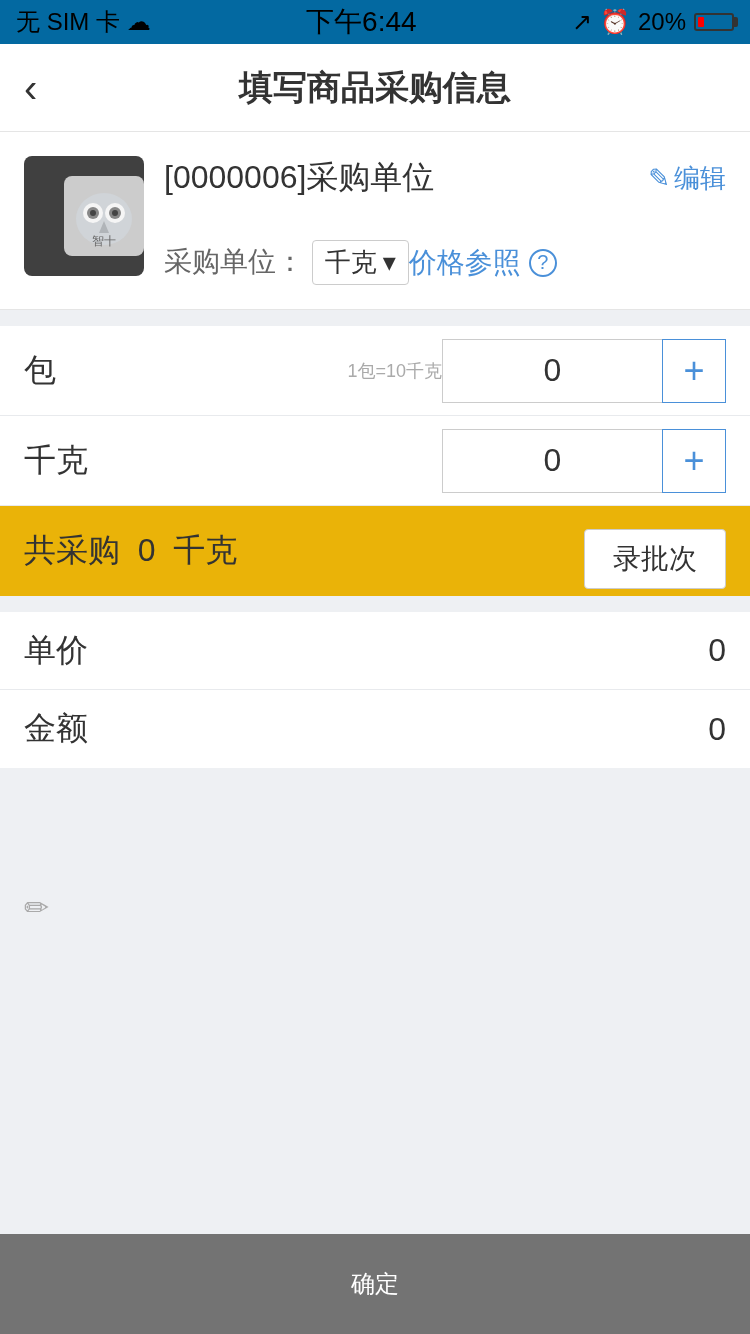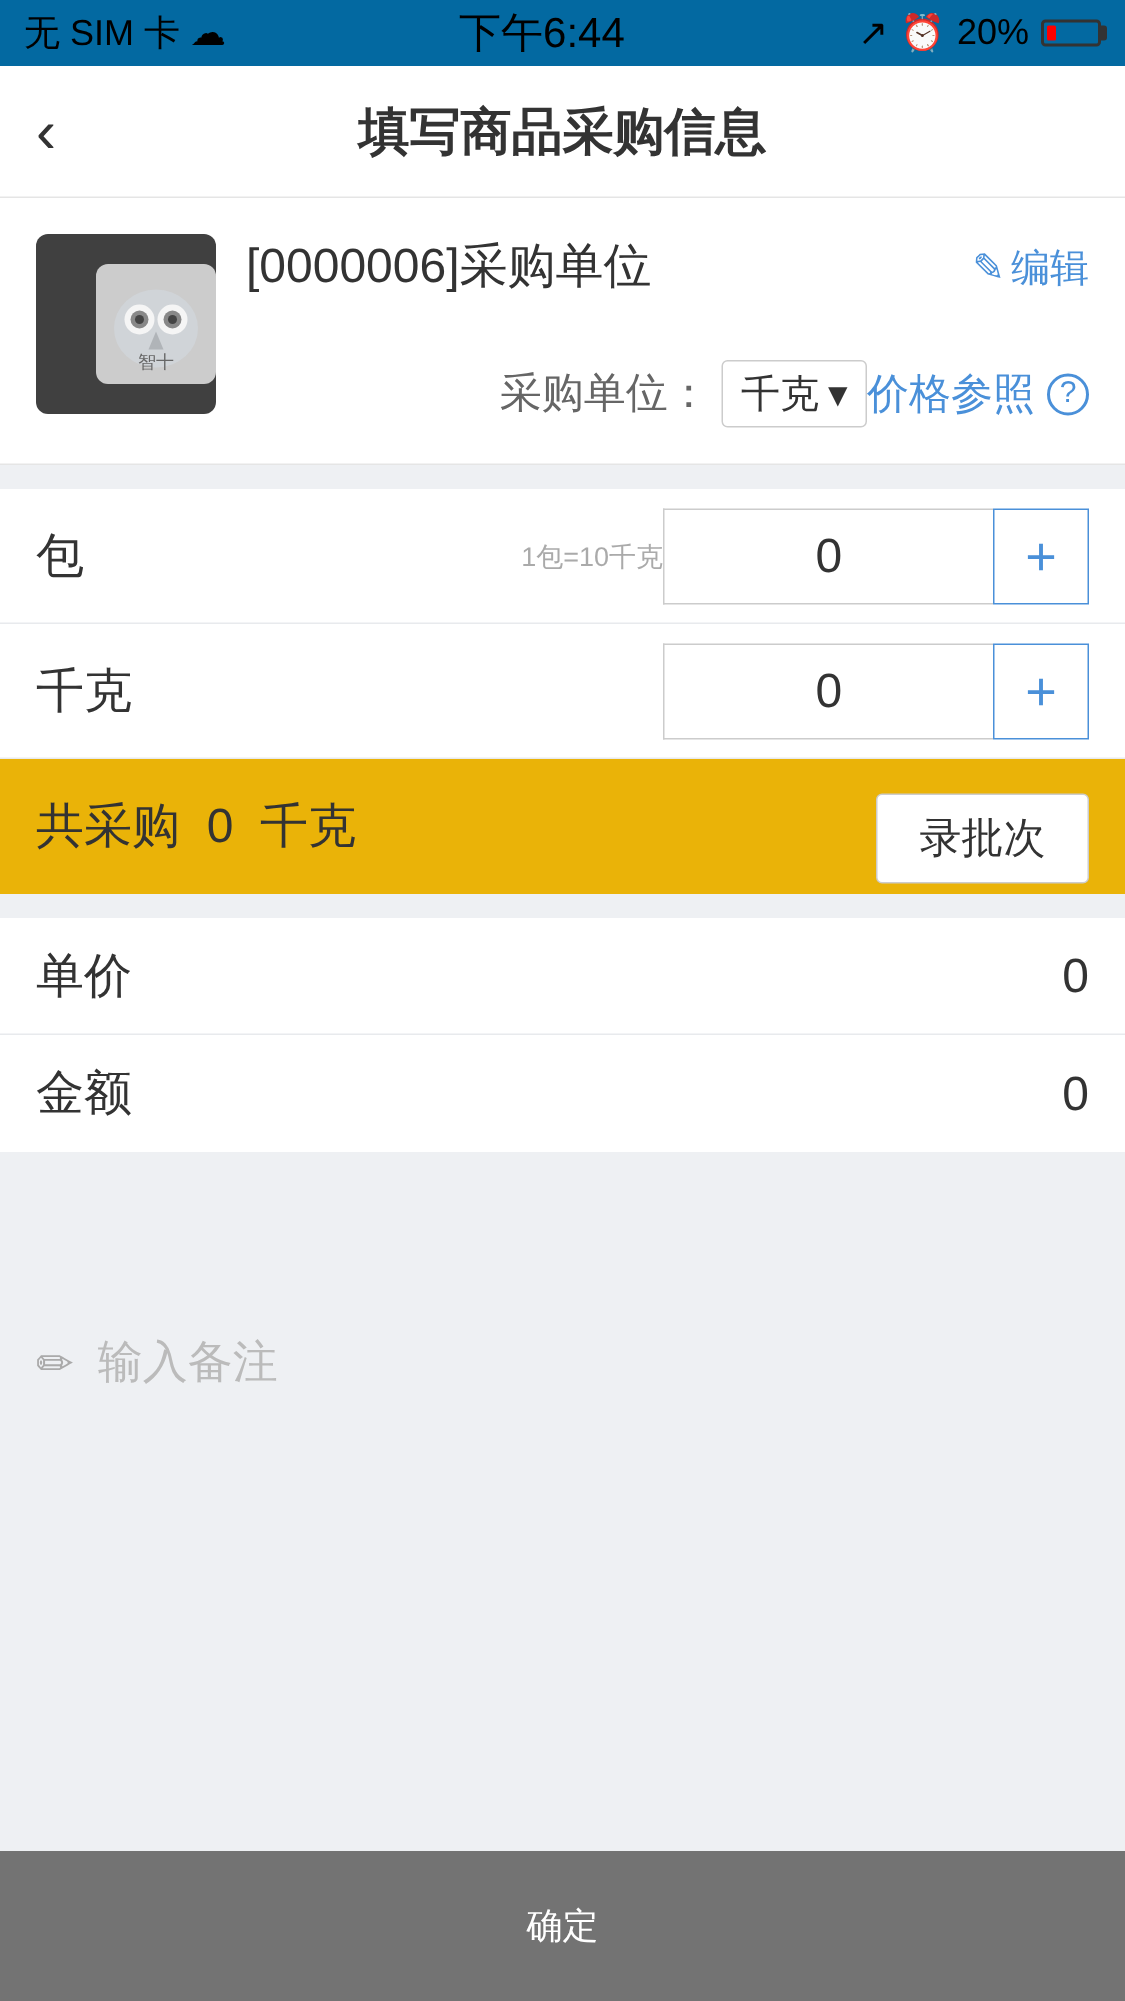--- a/index.html
+++ b/index.html
@@ -146,21 +146,21 @@
       color: #4a90d9;
       font-size: 26px;
       display: flex;
       align-items: center;
       gap: 4px;
       cursor: pointer;
     }
     .product-unit-row {
       display: flex;
       align-items: center;
-      justify-content: flex-end;
+      justify-content: flex-start;
       margin-top: 40px;
     }
     .unit-label {
       color: #666;
       font-size: 28px;
     }
     .unit-select {
       border: 1px solid #ccc;
       border-radius: 4px;
       padding: 4px 12px;
@@ -451,20 +451,19 @@
       <span class="price-row-value">0</span>
     </div>
     <div class="price-row" style="border-bottom:none;">
       <span class="price-row-label">金额</span>
       <span class="price-row-value">0</span>
     </div>
   </div>
 
   <div class="remark-section">
     <span class="remark-icon">✏</span>
-    <span class="remark-placeholder">输入备注</span>
   </div>
 
   <div class="spacer"></div>
 
 </div>
 
 <button class="confirm-btn">确定</button>
 
 </body></html>

